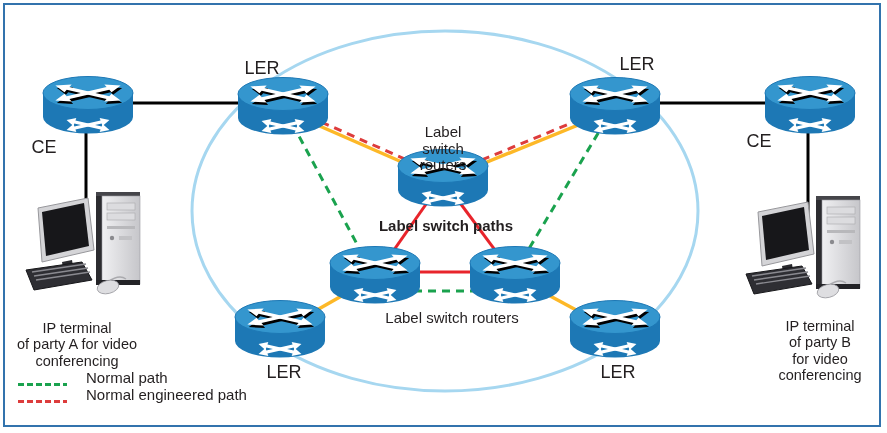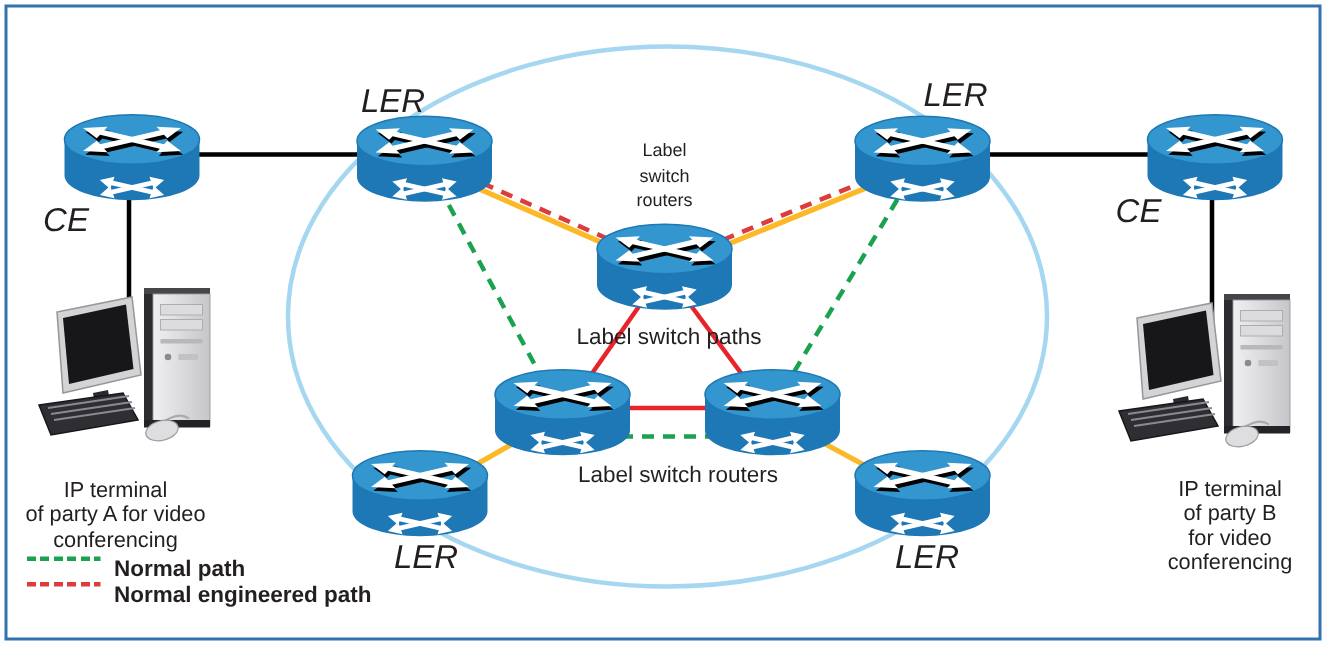--- a/index.html
+++ b/index.html
@@ -7,27 +7,27 @@
     position:relative;width:887px;height:433px;background:#fff;
     font-family:"Liberation Sans", sans-serif;color:#231f20;overflow:hidden;
   }
   #frame{
     position:absolute;left:3px;top:3px;width:878px;height:424px;
     border:2px solid #3273ad;background:#fff;box-sizing:border-box;
   }
   #art{position:absolute;left:0;top:0;width:887px;height:433px;}
   .lbl{position:absolute;transform:translate(-50%,-50%);white-space:pre-line;
        text-align:center;line-height:1.12;}
-  .node-lbl{font-size:22px;font-style:italic;}
+  .node-lbl{font-size:18px;}
   .ann{font-size:15px;}
-  .ann-multi{font-size:12px;line-height:16.5px;}
+  .ann-multi{font-size:15px;line-height:16.5px;margin-top:32px;}
   .term{font-size:14.5px;line-height:16.3px;margin-top:16px;}
   #legend{position:absolute;left:18px;top:371px;display:flex;
           flex-direction:column;gap:2px;font-size:15px;}
-  .legend-row{display:flex;align-items:flex-start;gap:9px;height:15px;font-weight:bold;}
+  .legend-row{display:flex;align-items:flex-end;gap:19px;height:15px;}
   .swatch{display:inline-block;width:49px;height:3px;flex:0 0 auto;}
   .swatch.green{background:repeating-linear-gradient(to right,#1aa24e 0 6px,transparent 6px 9px);}
   .swatch.red{background:repeating-linear-gradient(to right,#dd3c3c 0 6px,transparent 6px 9px);}
 </style>
 </head>
 <body>
 
 <div id="stage">
   <div id="frame"></div>
 
@@ -127,21 +127,21 @@
   <div class="lbl node-lbl" style="left:44px;top:147px;">CE</div>
   <div class="lbl node-lbl" style="left:262px;top:68px;">LER</div>
   <div class="lbl node-lbl" style="left:637px;top:64px;">LER</div>
   <div class="lbl node-lbl" style="left:759px;top:141px;">CE</div>
   <div class="lbl node-lbl" style="left:284px;top:372px;">LER</div>
   <div class="lbl node-lbl" style="left:618px;top:372px;">LER</div>
 
   <div class="lbl ann-multi" style="left:443px;top:117px;">Label
 switch
 routers</div>
-  <div class="lbl ann" style="left:446px;top:226px;">Label switch paths</div>
+  <div class="lbl ann" style="left:446px;top:226px;font-weight:bold;">Label switch paths</div>
   <div class="lbl ann" style="left:452px;top:318px;">Label switch routers</div>
   <div class="lbl term" style="left:77px;top:328px;">IP terminal
 of party A for video
 conferencing</div>
   <div class="lbl term" style="left:820px;top:335px;">IP terminal
 of party B
 for video
 conferencing</div>
 
   <div id="legend">

